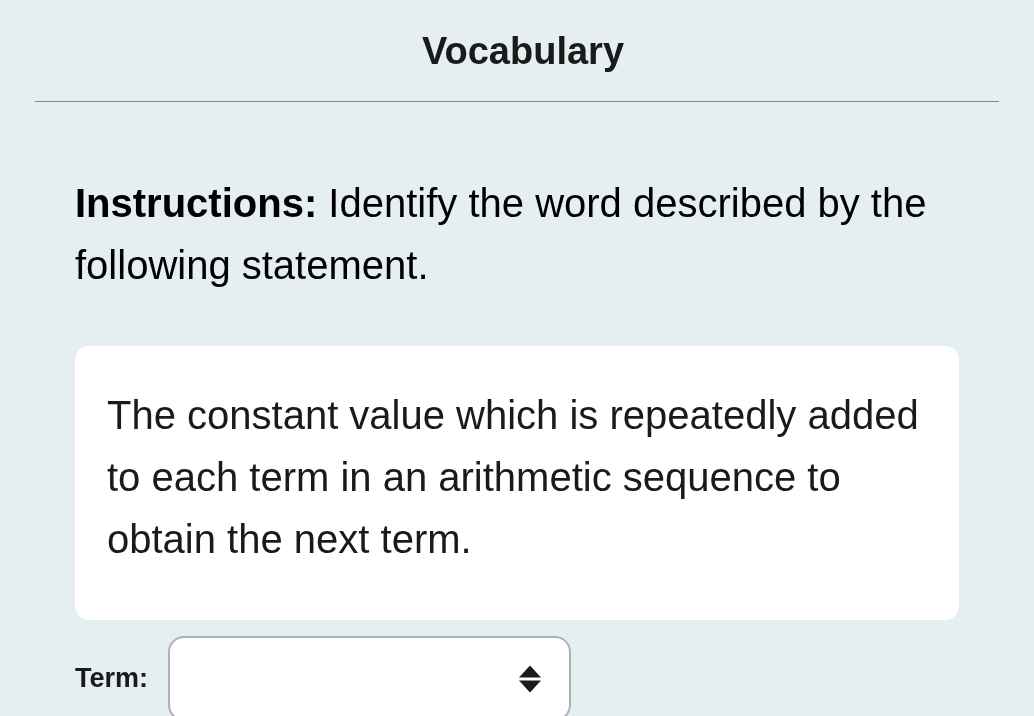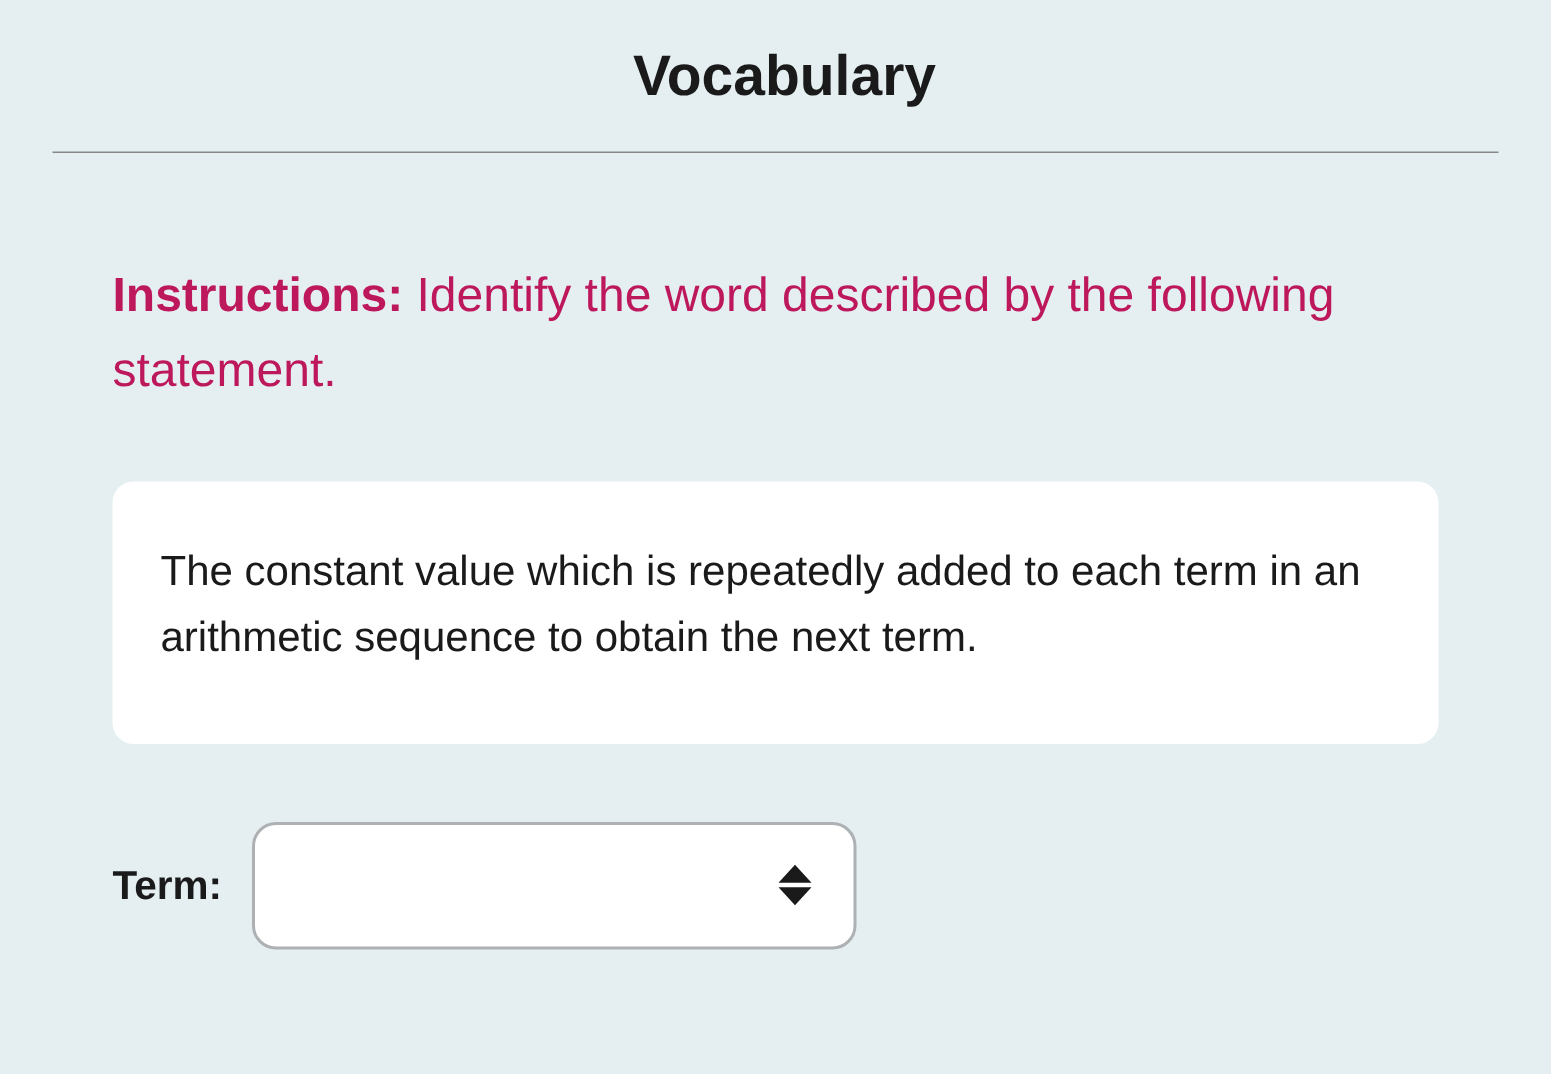--- a/index.html
+++ b/index.html
@@ -31,37 +31,37 @@
     }
     .divider {
       border: none;
       border-top: 1px solid #888;
       margin: 0 35px;
     }
     .content {
       padding: 70px 75px 0 75px;
     }
     .instructions {
-      font-size: 32px;
+      font-size: 40px;
       line-height: 1.55;
-      color: #be185d;
+      color: #000000;
       font-weight: 400;
       margin-bottom: 50px;
     }
     .instructions .label {
       font-weight: 700;
     }
     .definition-box {
       background-color: #ffffff;
       border-radius: 14px;
       padding: 38px 32px 50px 32px;
-      font-size: 28px;
+      font-size: 40px;
       line-height: 1.55;
       color: #1a1a1a;
-      margin-bottom: 52px;
+      margin-bottom: 16px;
     }
     .term-row {
       display: flex;
       align-items: center;
       gap: 20px;
     }
     .term-label {
       font-size: 27px;
       font-weight: 700;
       color: #1a1a1a;

